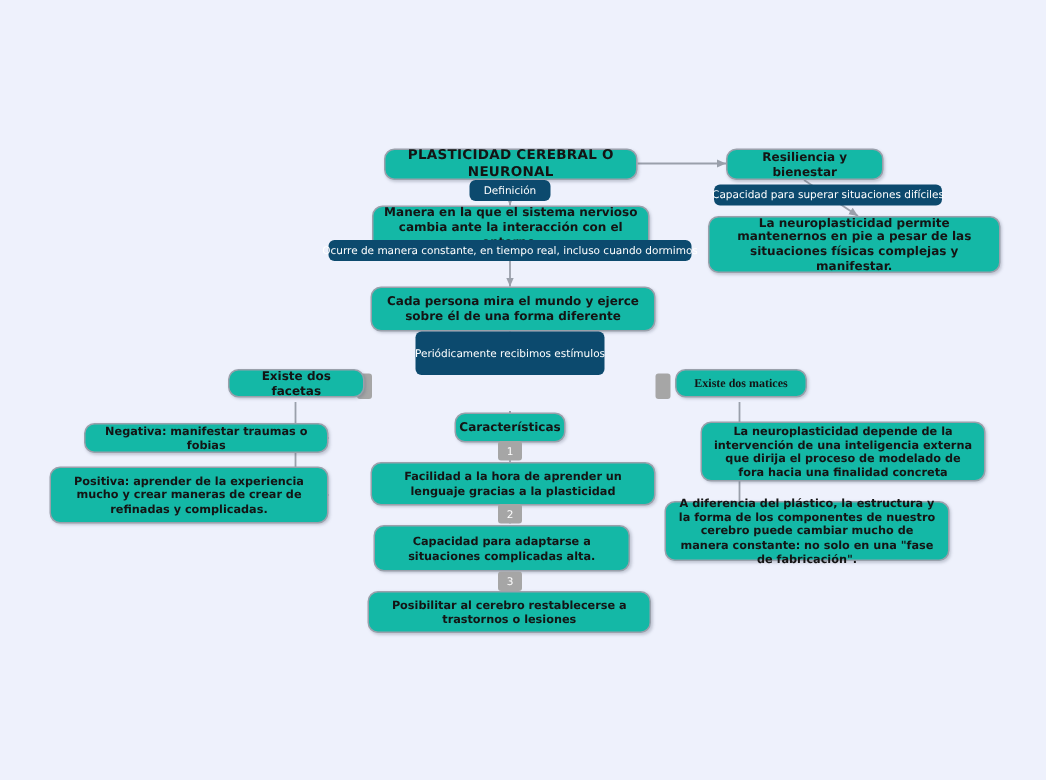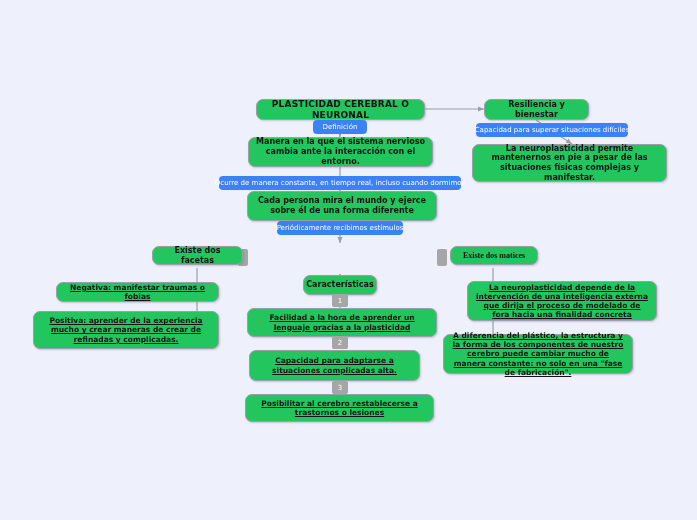--- a/index.html
+++ b/index.html
@@ -27,44 +27,44 @@
     left: 0; top: 0;
     width: 697px;
     height: 520px;
     pointer-events: none;
   }
 
   
   .node {
     position: absolute;
     box-sizing: border-box;
-    background: #22c55e;
+    background: #14b8a6;
     border: 1px solid #9aa0ab;
     border-radius: 7px;
     box-shadow: 1px 1px 2px rgba(80, 90, 110, 0.28);
     color: #141414;
     font-weight: bold;
     text-align: center;
     display: flex;
     align-items: center;
     justify-content: center;
     padding: 3px 6px;
     line-height: 1.22;
     z-index: 3;
   }
 
   .node-root { font-size: 9px; letter-spacing: 0.18px; }
   .node-main { font-size: 8px; }
-  .node-sub  { font-size: 7.5px; text-decoration: underline; }
+  .node-sub  { font-size: 7.5px; }
 
   
   .glabel {
     position: absolute;
     box-sizing: border-box;
-    background: #3b82f6;
+    background: #0c4a6e;
     border-radius: 4px;
     color: #ffffff;
     font-size: 7px;
     font-weight: normal;
     text-align: center;
     display: flex;
     align-items: center;
     justify-content: center;
     padding: 0 6px;
     white-space: nowrap;
@@ -141,25 +141,25 @@
   <div class="node node-main" style="left:484px; top:99px; width:105px; height:21px;">Resiliencia y bienestar</div>
 
   <div class="glabel" style="left:313px; top:120px; width:54px; height:14px;">Definición</div>
 
   <div class="node node-main" style="left:248px; top:137px; width:185px; height:30px;">Manera en la que el sistema nervioso cambia ante la interacción con el entorno.</div>
 
   <div class="glabel" style="left:476px; top:123px; width:152px; height:14px;">Capacidad para superar situaciones difíciles</div>
 
   <div class="node node-main" style="left:472px; top:144px; width:195px; height:38px;">La neuroplasticidad permite mantenernos en pie a pesar de las situaciones físicas complejas y manifestar.</div>
 
-  <div class="glabel" style="left:219px; top:176px; width:242px; height:14px;">Ocurre de manera constante, en tiempo real, incluso cuando dormimos</div>
+  <div class="glabel" style="left:219px; top:160px; width:242px; height:14px;">Ocurre de manera constante, en tiempo real, incluso cuando dormimos</div>
 
   <div class="node node-main" style="left:247px; top:191px; width:190px; height:30px;">Cada persona mira el mundo y ejerce sobre él de una forma diferente</div>
 
-  <div class="glabel" style="left:277px; top:221px; width:126px; height:14px;">Periódicamente recibimos estímulos</div>
+  <div class="glabel" style="left:277px; top:221px; width:126px; height:29px;">Periódicamente recibimos estímulos</div>
 
 
   <div class="node node-main" style="left:152px; top:246px; width:91px; height:19px;">Existe dos facetas</div>
 
   <div class="node node-main" style="left:450px; top:246px; width:88px; height:19px;font-family:Liberation Serif, serif;">Existe dos matices</div>
 
   <div class="node node-main" style="left:303px; top:275px; width:74px; height:20px;">Características</div>
 
   <div class="node node-sub" style="left:56px; top:282px; width:163px; height:20px;">Negativa: manifestar traumas o fobias</div>
 

